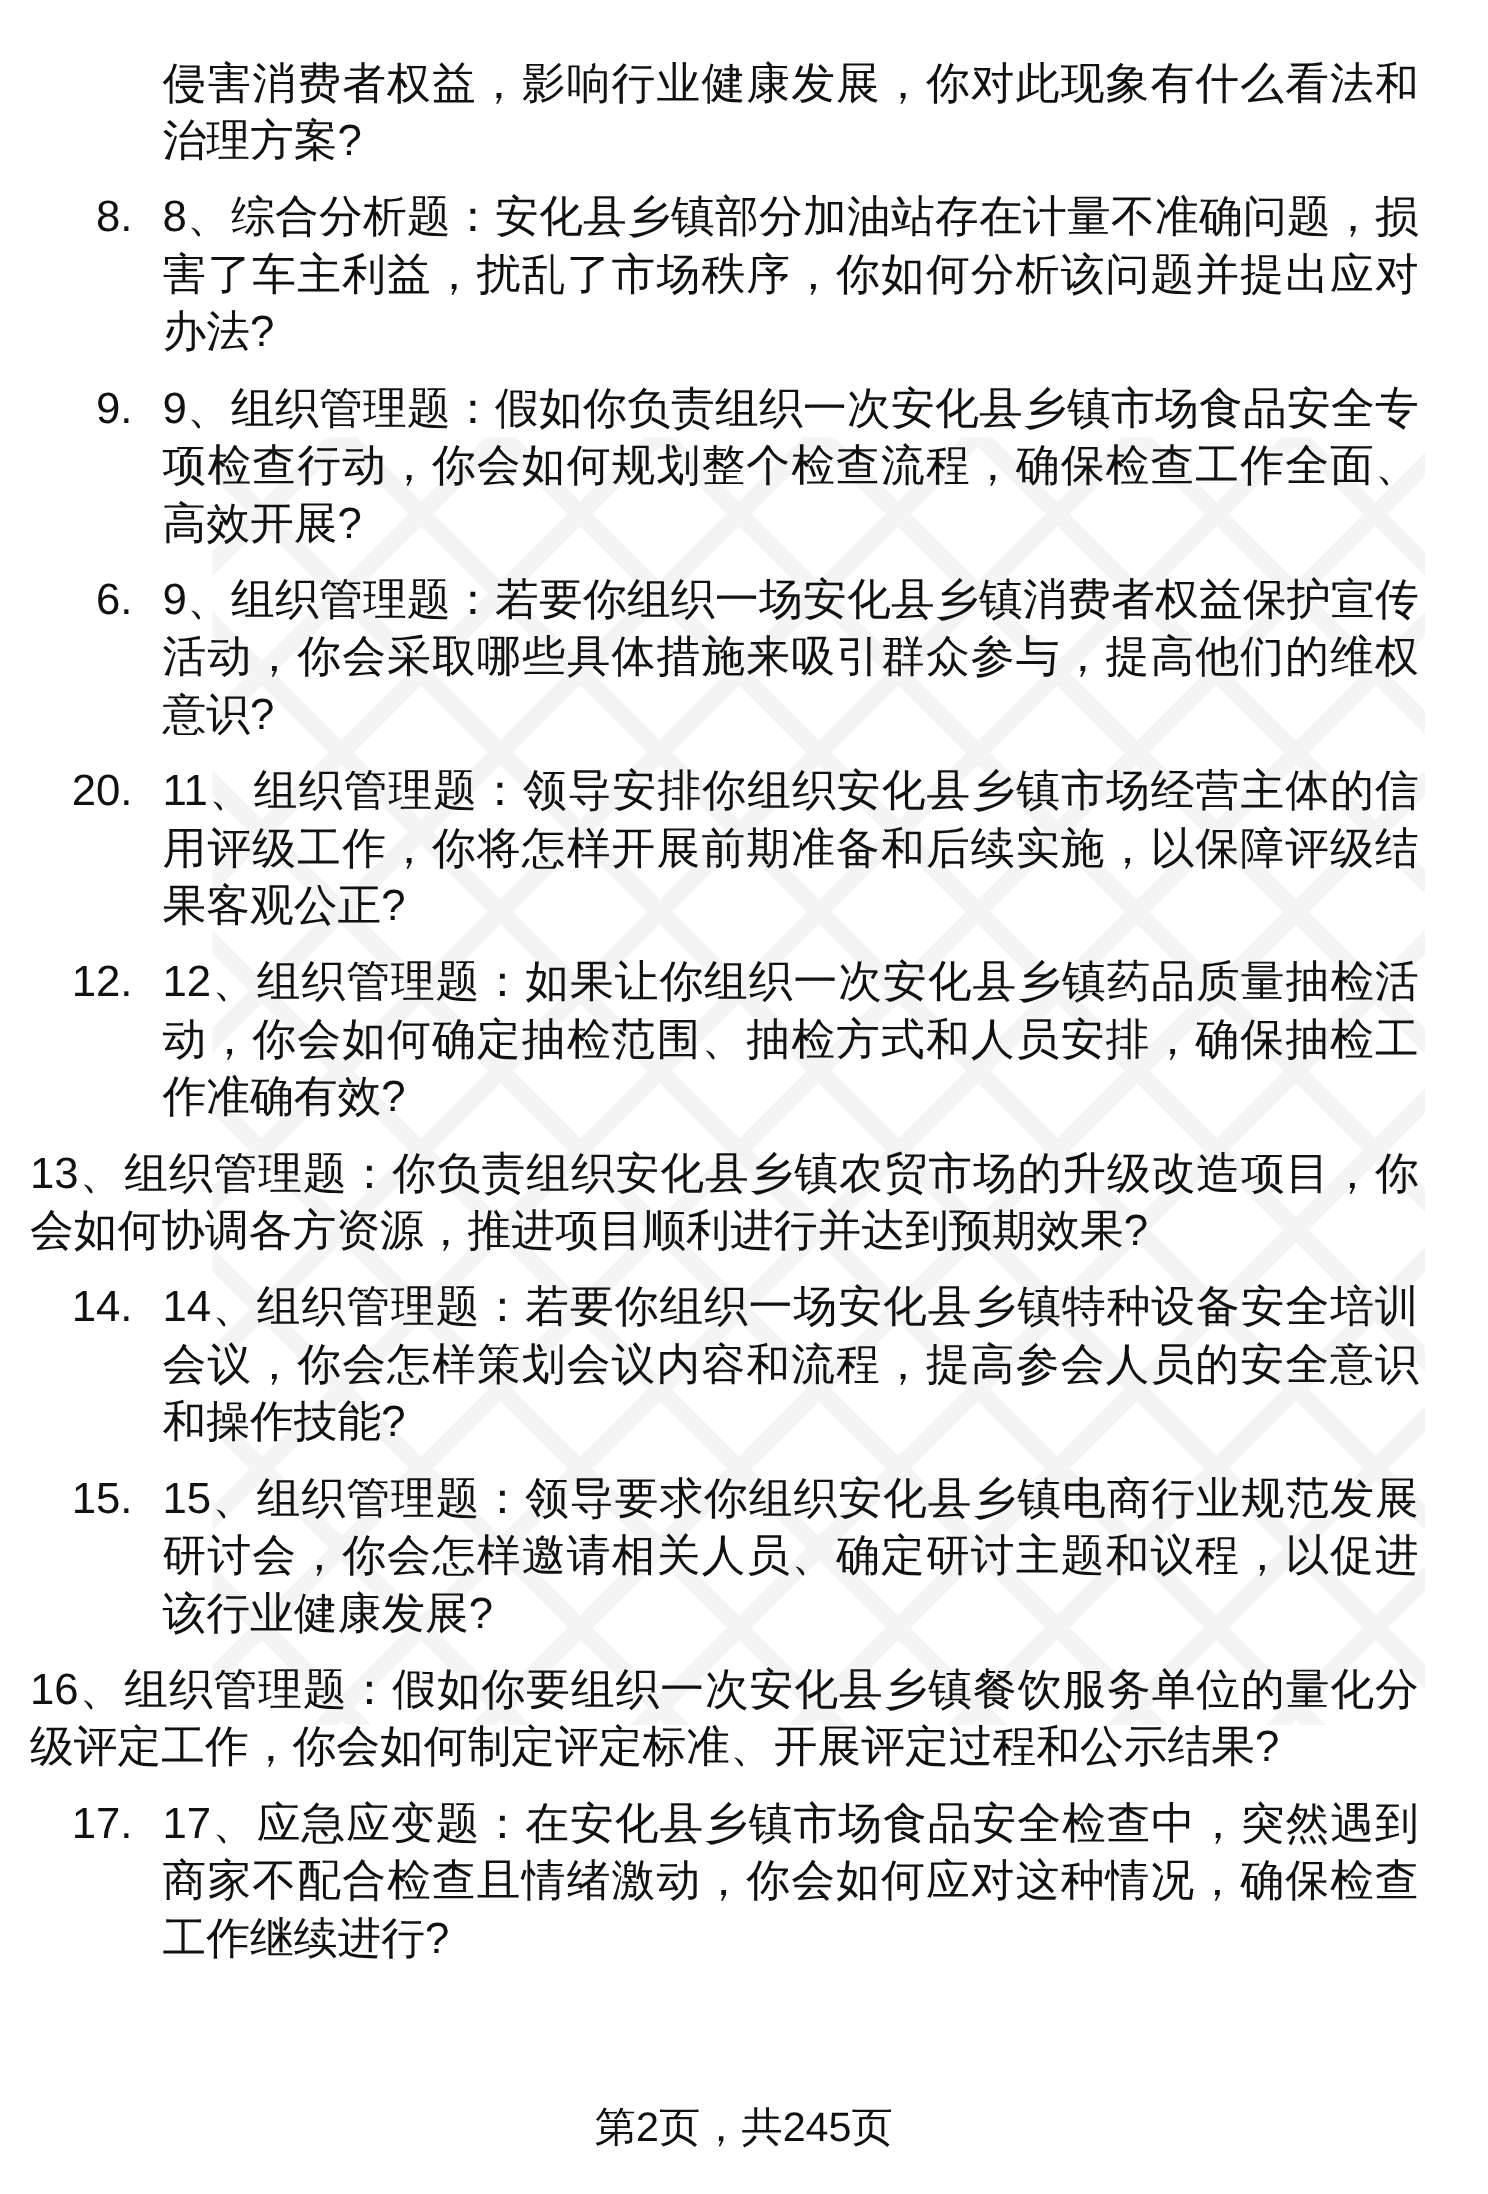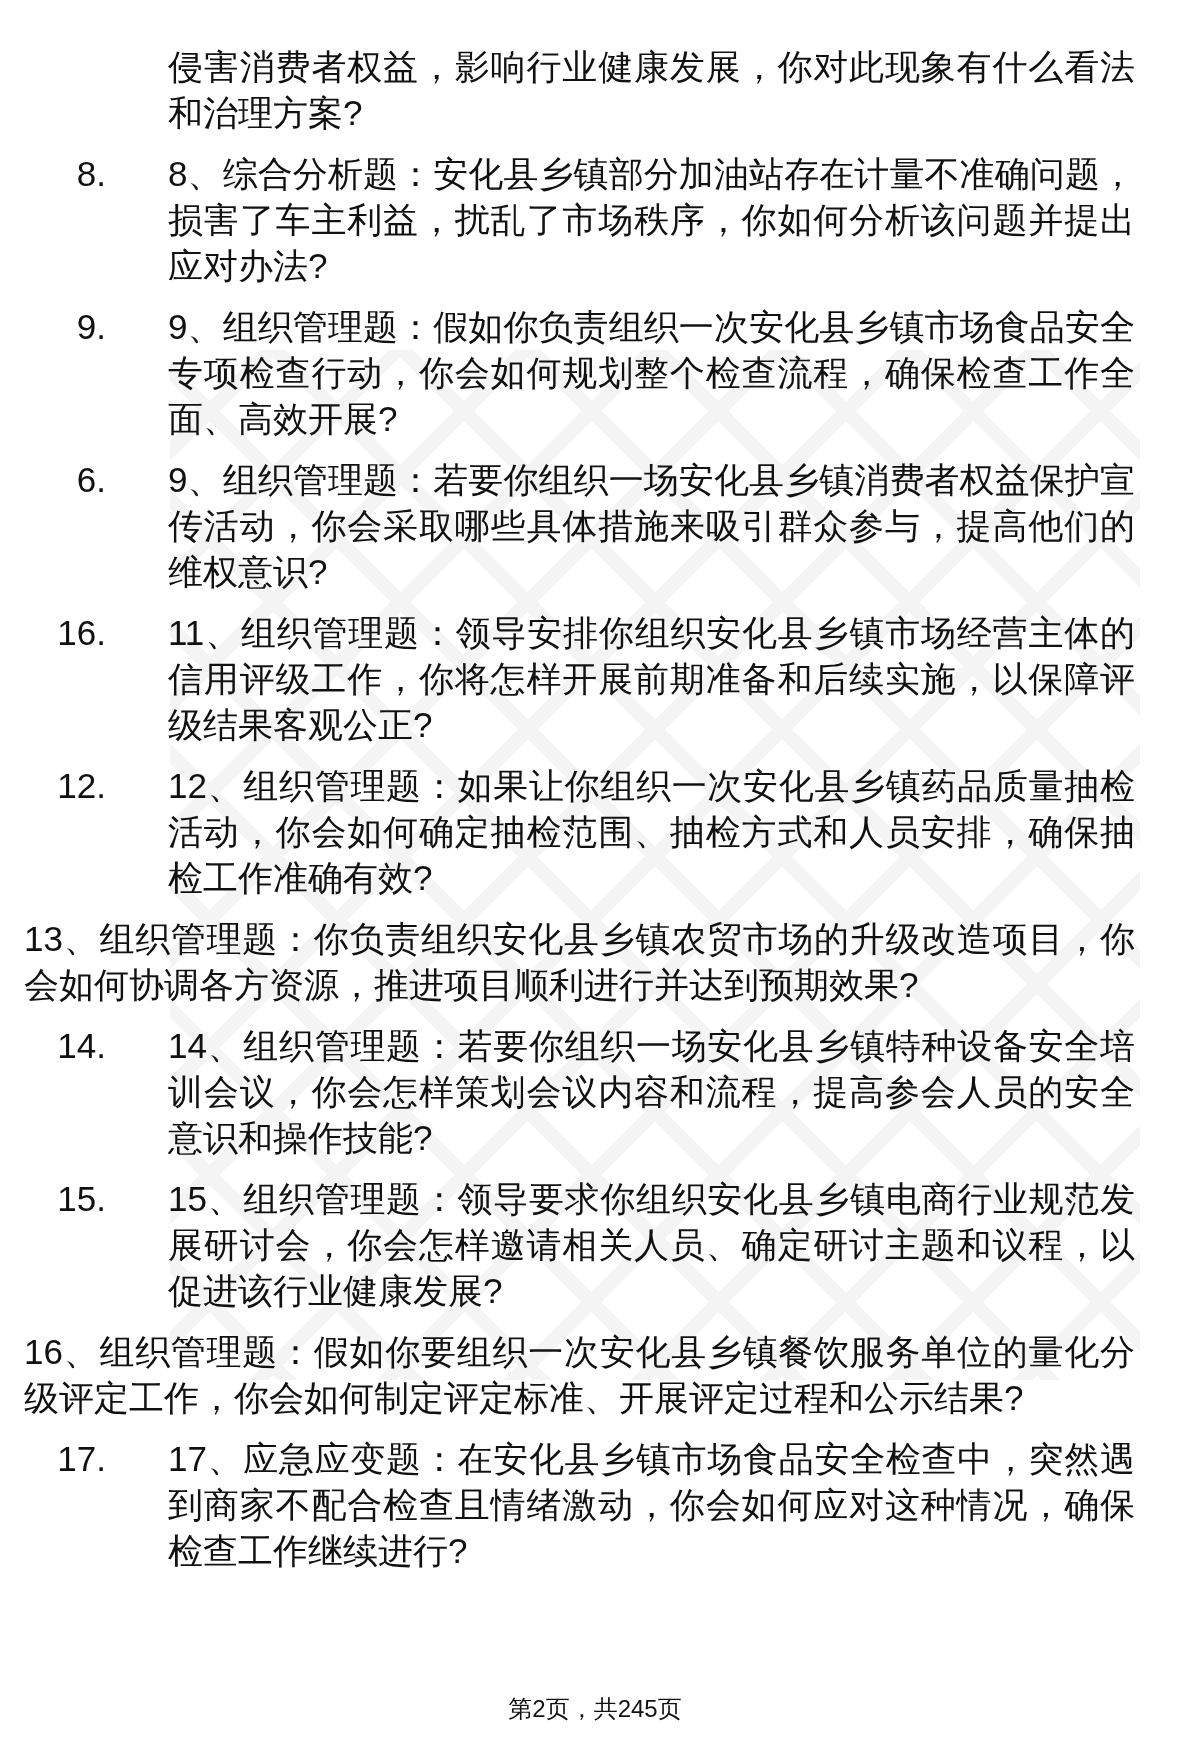--- a/index.html
+++ b/index.html
@@ -34,40 +34,39 @@
     top: 44px;
     left: 0;
     width: 1135px;
   }
   .item {
     display: flex;
     margin-bottom: 15px;
     font-size: 35px;
     line-height: 46px;
     font-weight: 500;
-    gap: 38px;
   }
   .num {
     flex: 0 0 106px;
     text-align: right;
     white-space: nowrap;
   }
   .txt {
     flex: 1;
     margin-left: 24px;
     text-align: justify;
     text-justify: inter-ideograph;
   }
   .footer {
     position: absolute;
     bottom: 30px;
     left: 0;
     width: 100%;
     text-align: center;
-    font-size: 24px;
+    font-size: 33px;
     color: #111111;
   }
 </style>
 </head>
 <body>
 
 <div class="page">
   <div class="watermark"></div>
   <div class="content">
       <div class="item">
@@ -80,21 +79,21 @@
       </div>
       <div class="item">
         <div class="num">9.</div>
         <div class="txt">9、组织管理题：假如你负责组织一次安化县乡镇市场食品安全专项检查行动，你会如何规划整个检查流程，确保检查工作全面、高效开展?</div>
       </div>
       <div class="item">
         <div class="num">6.</div>
         <div class="txt">9、组织管理题：若要你组织一场安化县乡镇消费者权益保护宣传活动，你会采取哪些具体措施来吸引群众参与，提高他们的维权意识?</div>
       </div>
       <div class="item">
-        <div class="num">16.</div>
+        <div class="num">20.</div>
         <div class="txt">11、组织管理题：领导安排你组织安化县乡镇市场经营主体的信用评级工作，你将怎样开展前期准备和后续实施，以保障评级结果客观公正?</div>
       </div>
       <div class="item">
         <div class="num">12.</div>
         <div class="txt">12、组织管理题：如果让你组织一次安化县乡镇药品质量抽检活动，你会如何确定抽检范围、抽检方式和人员安排，确保抽检工作准确有效?</div>
       </div>
       <div class="item">
         <div class="txt">13、组织管理题：你负责组织安化县乡镇农贸市场的升级改造项目，你会如何协调各方资源，推进项目顺利进行并达到预期效果?</div>
       </div>
       <div class="item">

